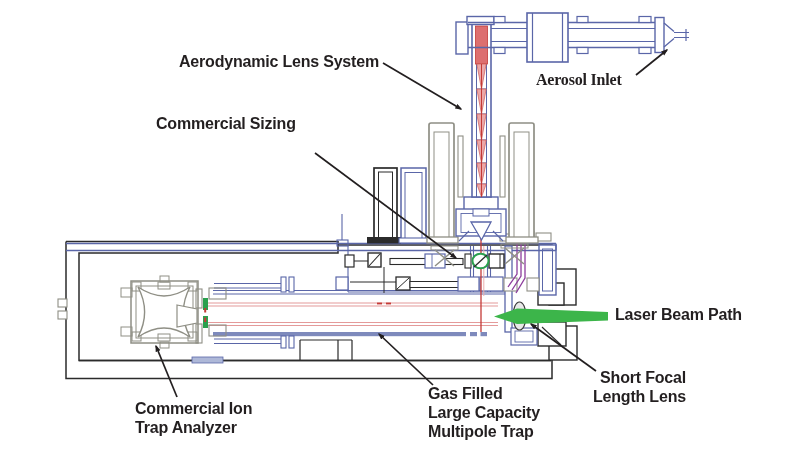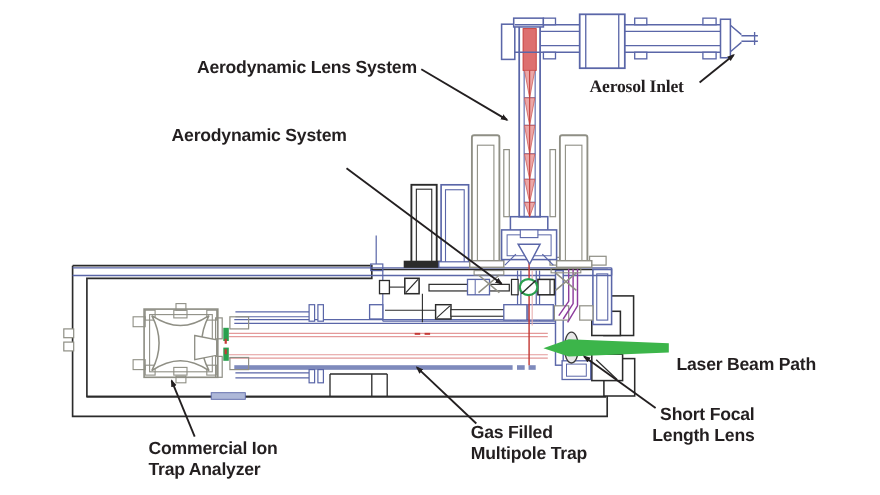--- a/index.html
+++ b/index.html
@@ -236,34 +236,35 @@
     <line x1="636" y1="75" x2="667" y2="50" marker-end="url(#ah)"></line>
     <line x1="596" y1="371" x2="531" y2="324" marker-end="url(#ah)"></line>
     <line x1="433" y1="385" x2="379" y2="334" marker-end="url(#ah)"></line>
     <line x1="177" y1="397" x2="156" y2="346" marker-end="url(#ah)"></line>
   </g>
 </svg>
 
 <div class="lbl" style="left:179px;top:52px;">Aerodynamic Lens System</div>
 
 <div class="lbl" style="left:156px;top:114px;">
-  <div>Aerodynamic System</div>
+  <div>Commercial Sizing</div>
 </div>
 
 <div class="lbl" style="left:536px;top:70px;font-family:Liberation Serif, serif;">Aerosol Inlet</div>
 
-<div class="lbl" style="left:615px;top:305px;margin-top:17px;">Laser Beam Path</div>
+<div class="lbl" style="left:615px;top:305px;">Laser Beam Path</div>
 
 <div class="lbl" style="left:593px;top:368px;text-align:right;">
   <div>Short Focal</div>
   <div>Length Lens</div>
 </div>
 
 <div class="lbl" style="left:428px;top:384px;">
   <div>Gas Filled</div>
+  <div>Large Capacity</div>
   <div>Multipole Trap</div>
 </div>
 
 <div class="lbl" style="left:135px;top:399px;">
   <div>Commercial Ion</div>
   <div>Trap Analyzer</div>
 </div>
 
 </div>
 

